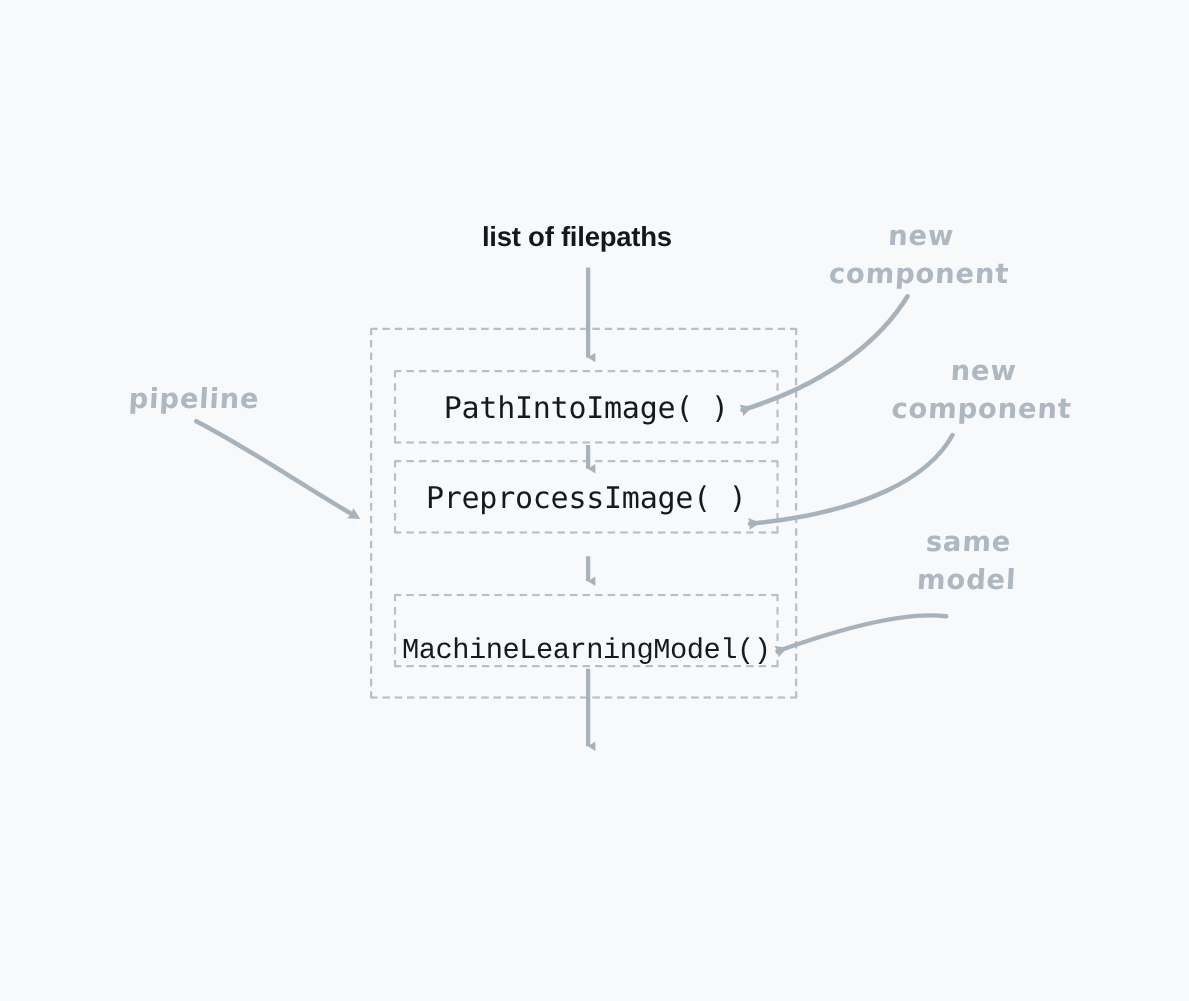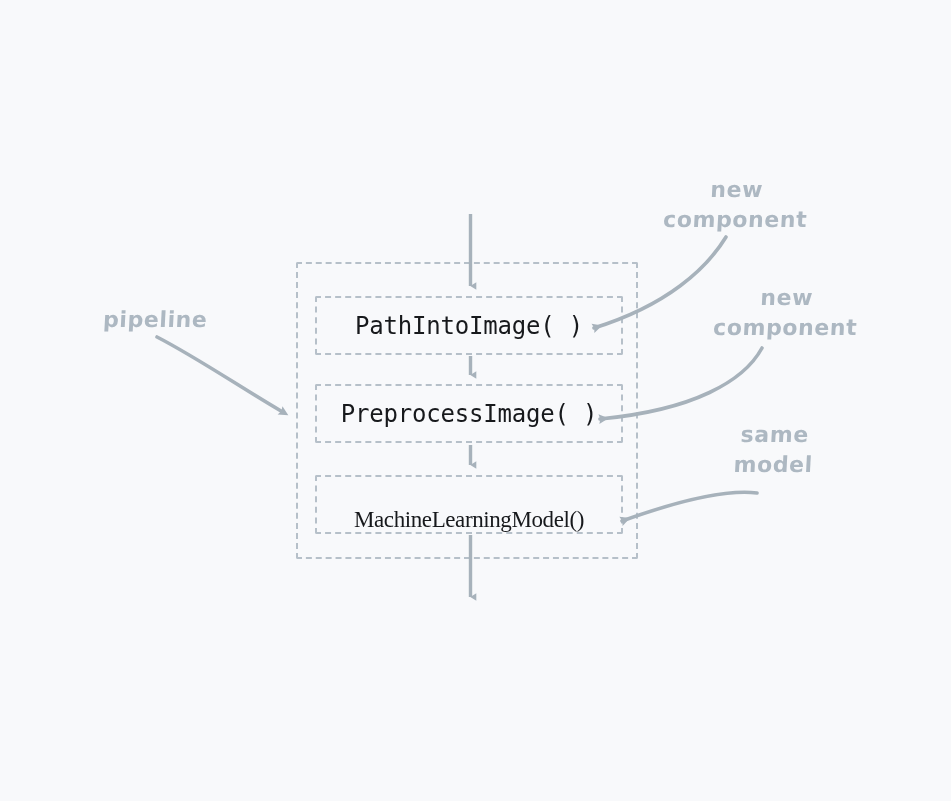--- a/index.html
+++ b/index.html
@@ -45,33 +45,33 @@
     width: 308px;
     height: 59px;
     border: 2px dashed #b6c0c9;
     box-sizing: border-box;
     border-radius: 2px;
     display: flex;
     align-items: center;
     justify-content: center;
   }
   .step-box.b1 { top: 296px; }
-  .step-box.b2 { top: 384px; justify-content: center; }
+  .step-box.b2 { top: 368px; justify-content: center; }
   .step-box.b3 { top: 475px; }
 
   .step-label {
     font-family: "DejaVu Sans Mono", "Liberation Mono", monospace;
     font-size: 24px;
     font-weight: 400;
     color: #17191c;
     letter-spacing: -0.2px;
     white-space: nowrap;
   }
   .step-label.sans {
-    font-family: Liberation Serif, serif;
+    font-family: Liberation Mono, monospace;
     font-size: 23px;
     letter-spacing: -0.4px;
     margin-top: 31px;
   }
 
   
   .input-title {
     position: absolute;
     left: 0;
     top: 177px;
@@ -101,20 +101,21 @@
   .annot-new1 { left: 648px; top: 175px; width: 176px; text-align: center; }
   .annot-new2 { left: 700px; top: 283px; width: 172px; text-align: center; }
   .annot-same { left: 712px; top: 420px; width: 124px; text-align: center; }
   .annot-pipe { left: 103px; top: 305px; width: 110px; text-align: left; }
 </style>
 </head>
 <body>
 
 <div class="canvas">
 
+  <div class="input-title"><span>list of filepaths</span></div>
 
   <div class="outer-box"></div>
 
   <div class="step-box b1">
     <span class="step-label">PathIntoImage( )</span>
   </div>
   <div class="step-box b2">
     <span class="step-label">PreprocessImage( )</span>
   </div>
   <div class="step-box b3">

